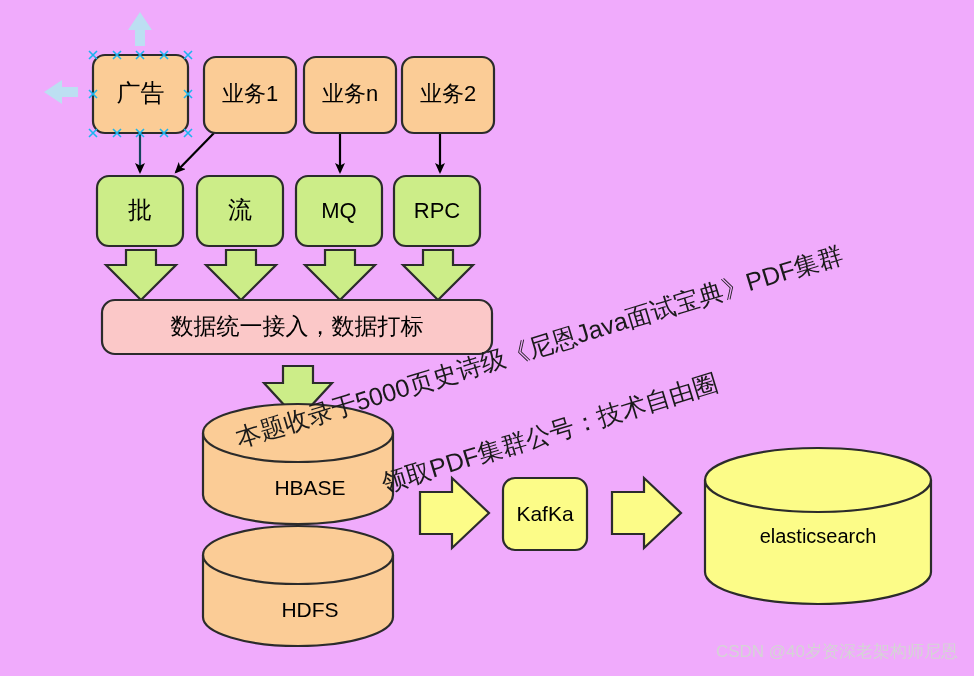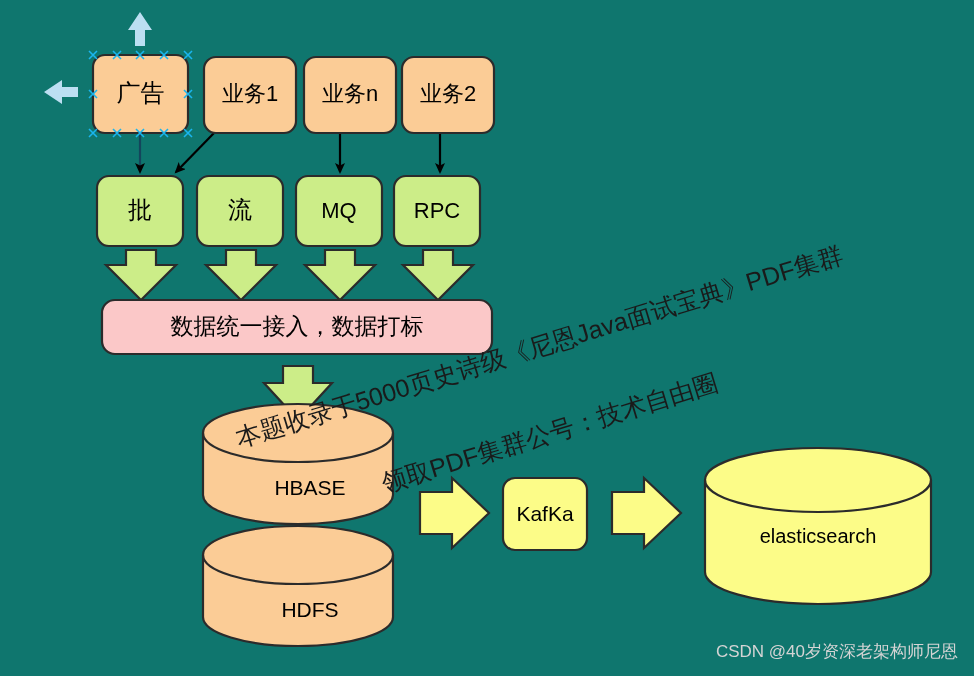--- a/index.html
+++ b/index.html
@@ -4,21 +4,21 @@
 <style>
   html,body{margin:0;padding:0;background:#ffffff;}
   body{
     font-family:"Liberation Sans","DejaVu Sans",sans-serif;
     -webkit-font-smoothing:antialiased;
   }
   #stage{
     position:relative;
     width:974px;
     height:676px;
-    background:#0f766e;
+    background:#f0abfc;
     overflow:hidden;
   }
   #svgroot{
     position:absolute;
     left:0; top:0;
     width:974px;
     height:676px;
   }
   .node-label{
     font-family:"Liberation Sans","DejaVu Sans",sans-serif;

